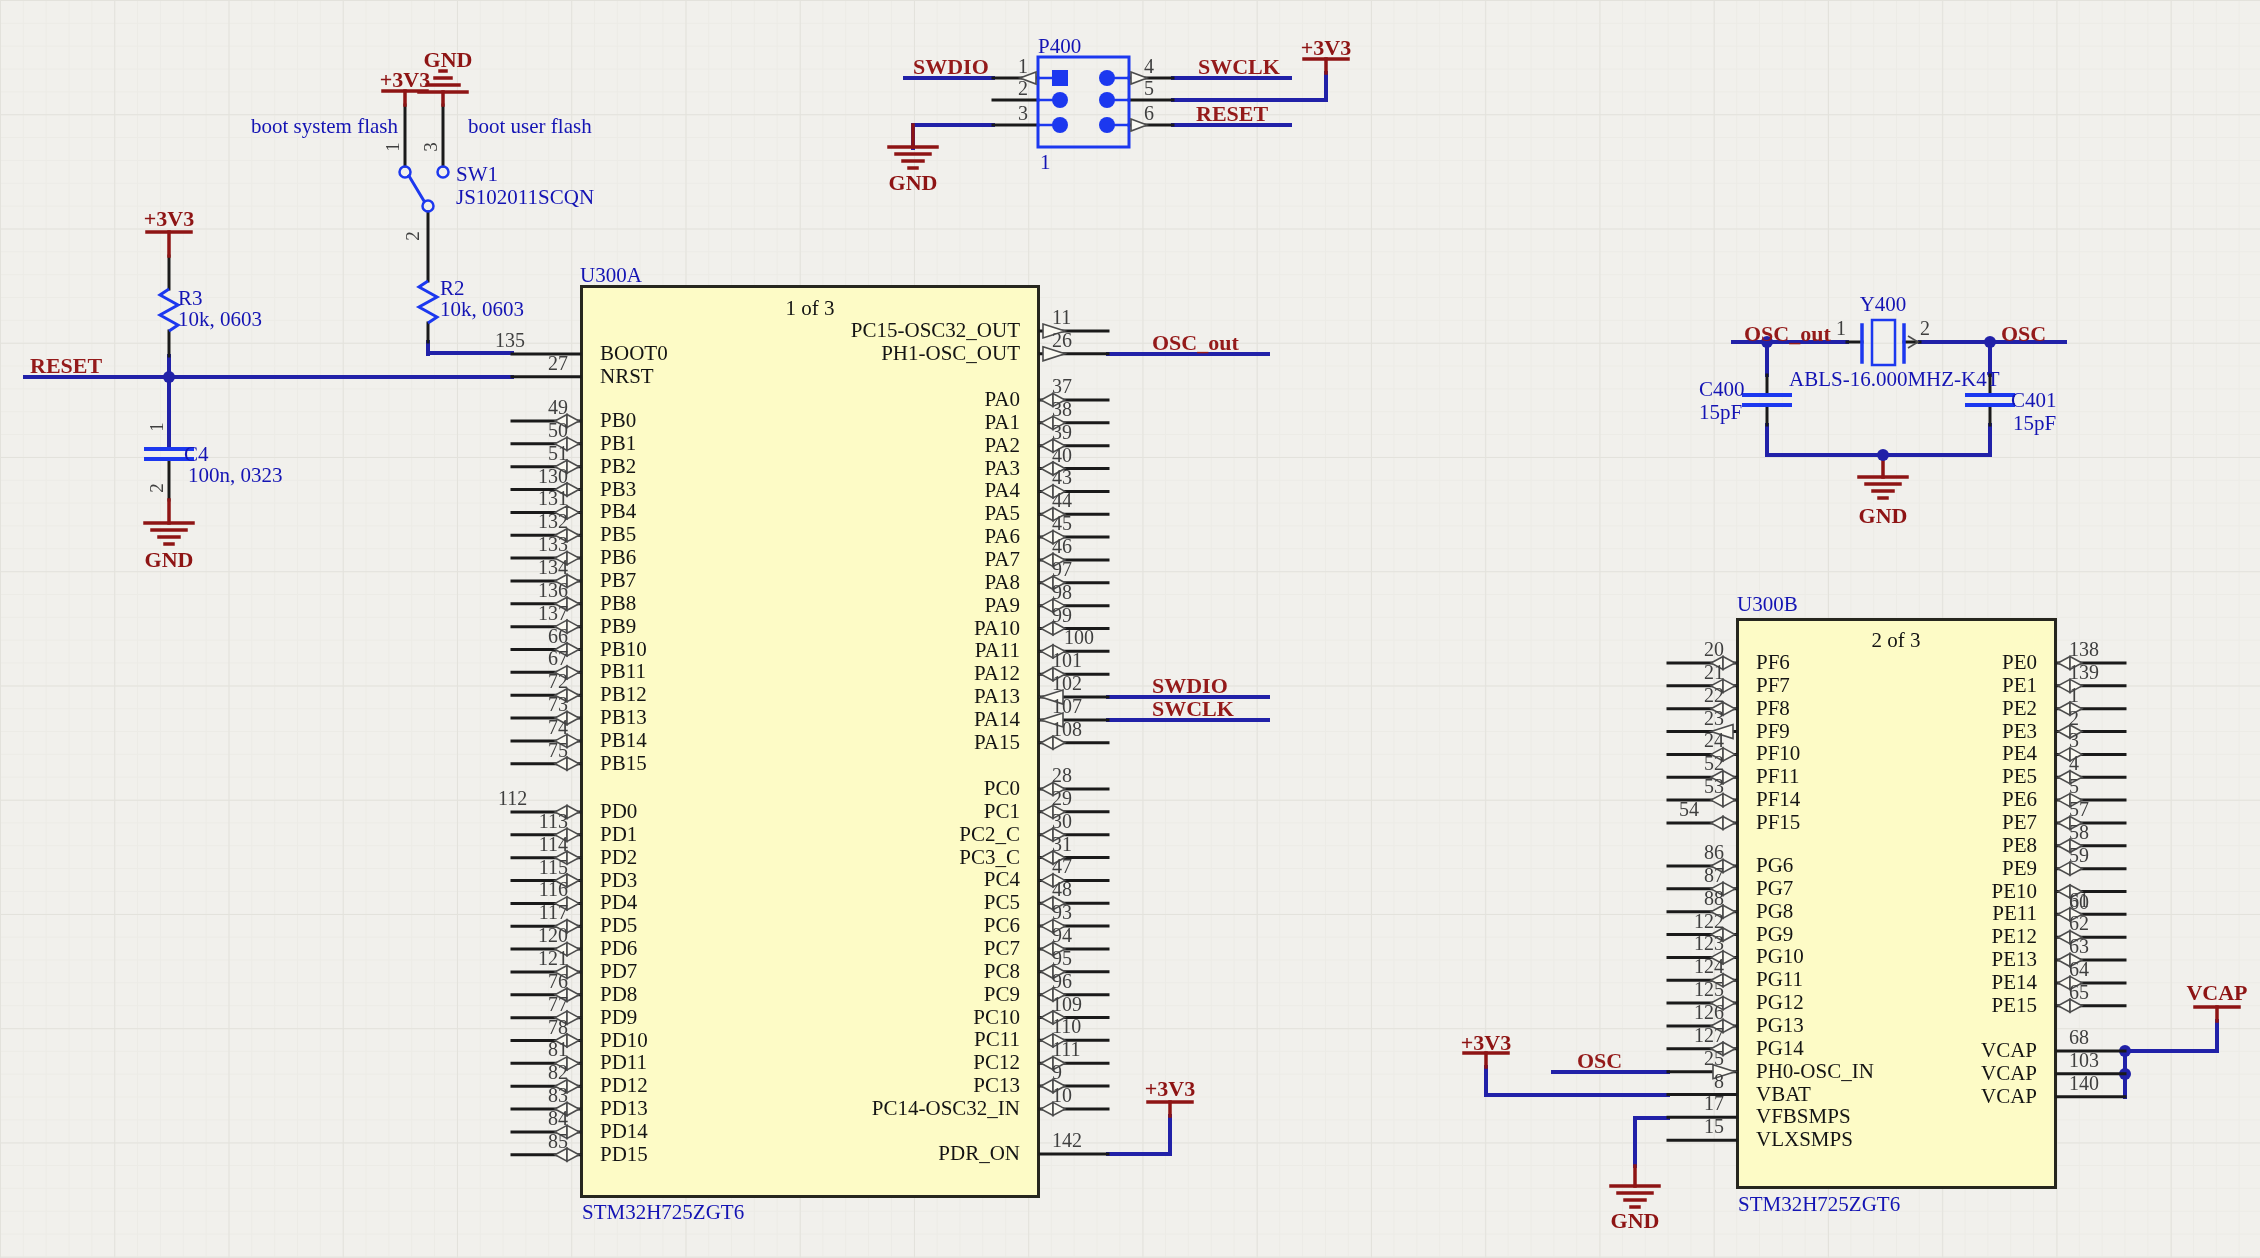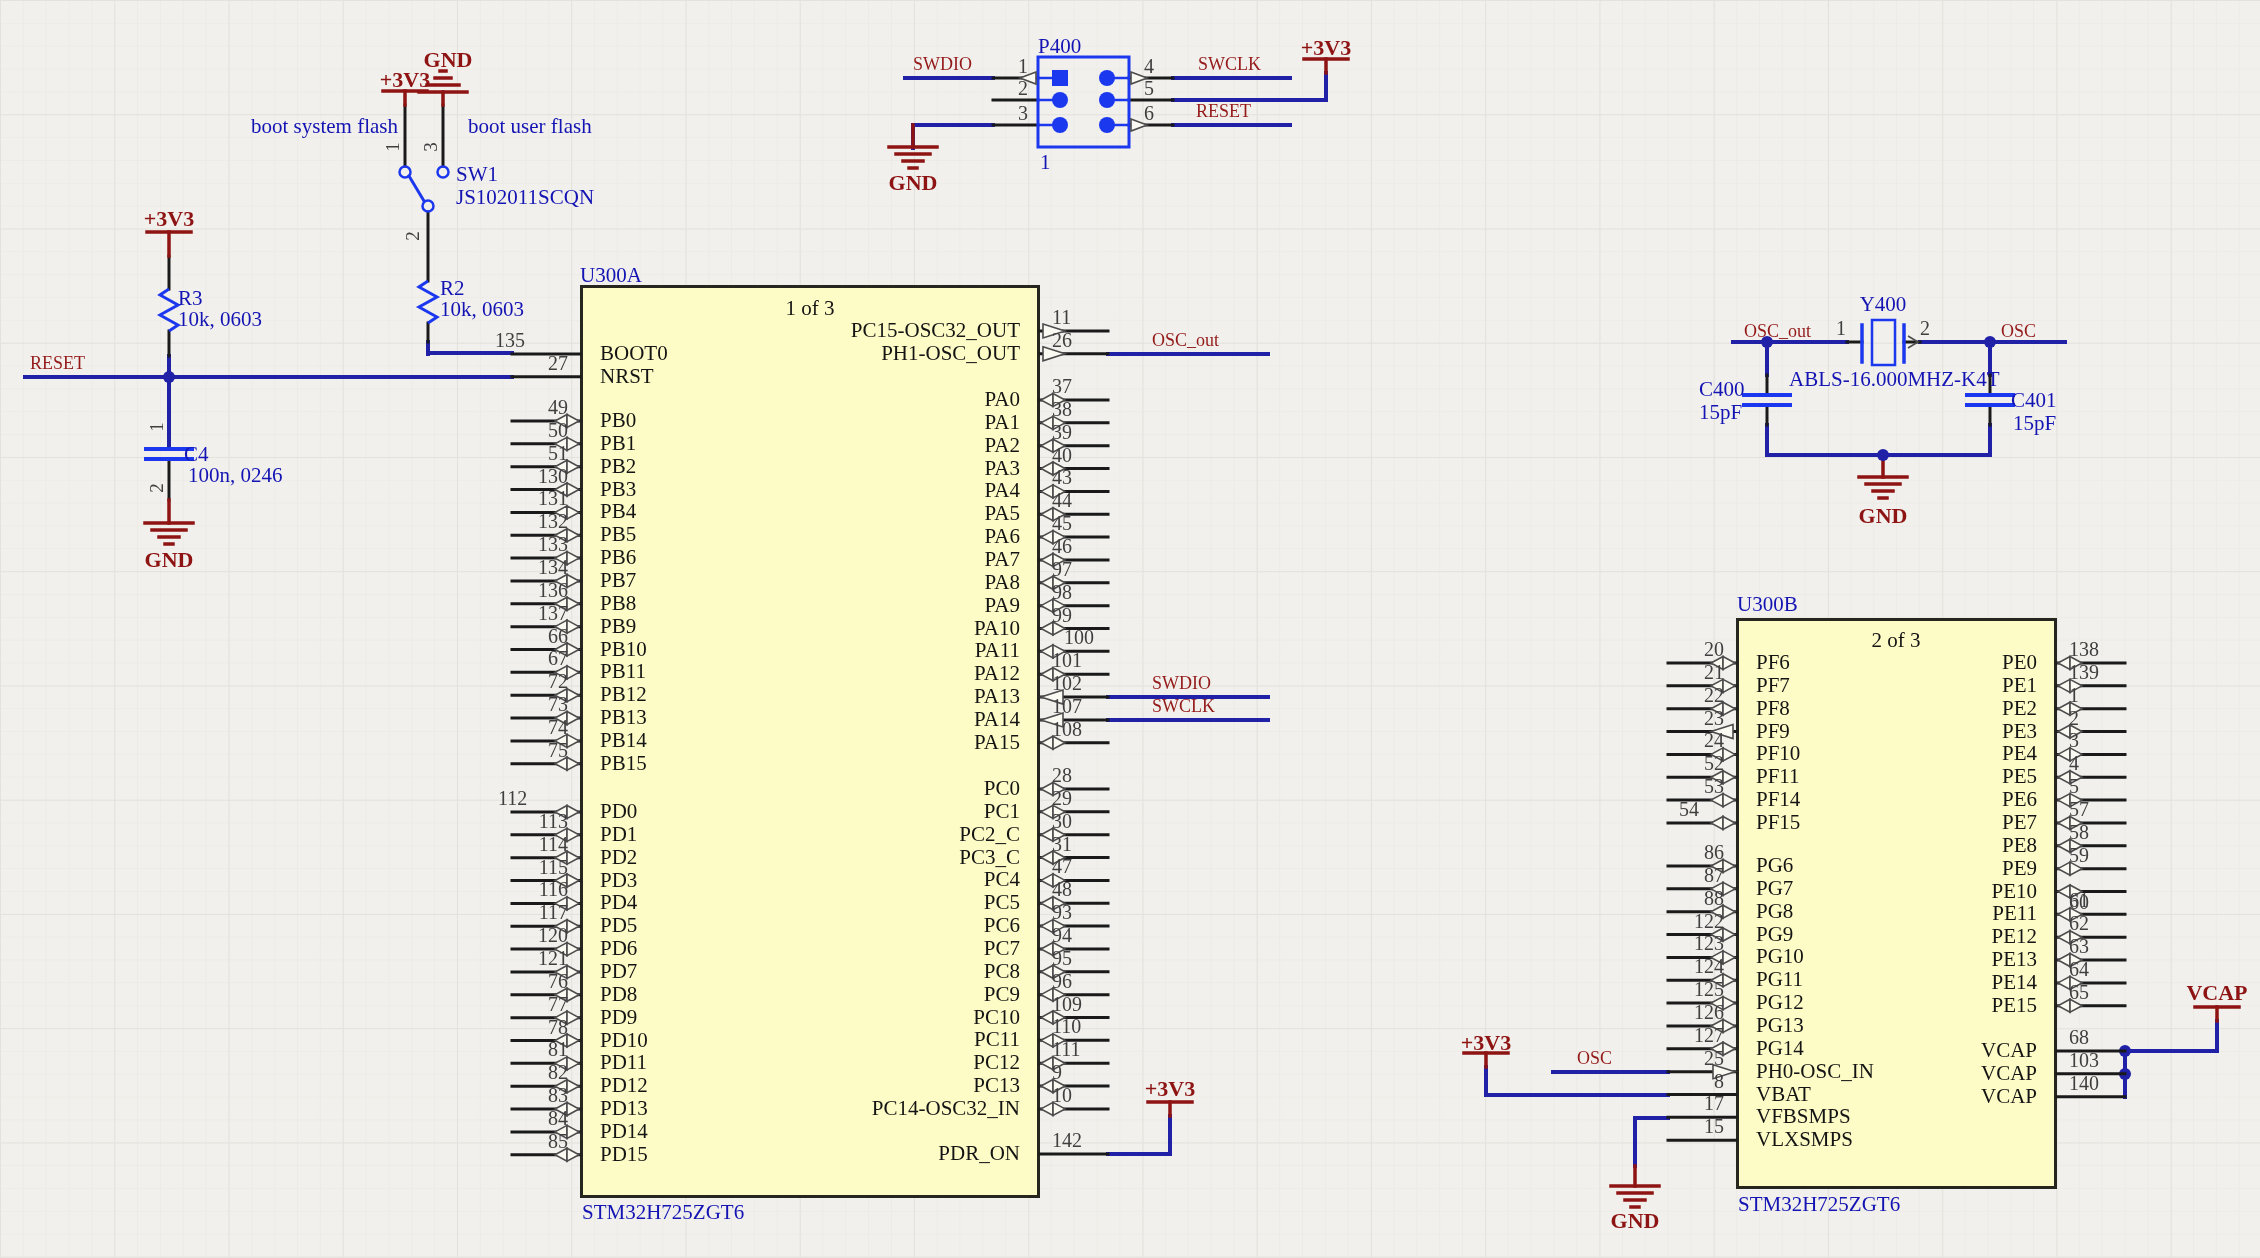--- a/index.html
+++ b/index.html
@@ -9,21 +9,21 @@
     background-image:
       linear-gradient(#e3e2dc 1px,transparent 1px),
       linear-gradient(90deg,#e3e2dc 1px,transparent 1px),
       linear-gradient(#ecebe6 1px,transparent 1px),
       linear-gradient(90deg,#ecebe6 1px,transparent 1px);
     background-size:114.25px 114.25px,114.25px 114.25px,22.85px 22.85px,22.85px 22.85px;
     font-family:"Liberation Serif","DejaVu Serif",serif;
   }
   .ic-body{position:absolute;background:#fdfbc6;border:3px solid #26261e;box-sizing:border-box;}
   .txt{position:absolute;white-space:nowrap;line-height:1.05;}
-  .net{color:#941a1a;font-size:18px;font-weight:400;}
+  .net{color:#941a1a;font-size:22px;font-weight:700;}
   .pwr{color:#8e1414;font-size:22px;font-weight:600;text-align:center;width:100px;}
   .des{color:#1414b4;font-size:21px;}
   .pin-name{color:#141414;font-size:21px;height:24px;}
   .pin-num{color:#3f3f3f;font-size:20px;height:22px;}
   .ic-title{color:#141414;font-size:21px;text-align:center;width:200px;}
   .rot{transform:translate(-50%,-50%) rotate(-90deg);color:#3f3f3f;font-size:19px;}
   svg{position:absolute;left:0;top:0;}
 </style>
 </head>
 <body>
@@ -459,21 +459,21 @@
       <line x1="2057" y1="1051" x2="2125" y2="1051" stroke="#1a1a1a" stroke-width="3" stroke-linecap="square"></line>
       <line x1="2057" y1="1073.85" x2="2125" y2="1073.85" stroke="#1a1a1a" stroke-width="3" stroke-linecap="square"></line>
       <line x1="2057" y1="1096.7" x2="2125" y2="1096.7" stroke="#1a1a1a" stroke-width="3" stroke-linecap="square"></line>
     </svg>
 
   <div class="txt net" style="left:30px;top:354px;">RESET</div>
   <div class="txt pwr" style="left:119px;top:207px;">+3V3</div>
   <div class="txt des" style="left:178px;top:287px;">R3</div>
   <div class="txt des" style="left:178px;top:308px;">10k, 0603</div>
   <div class="txt des" style="left:184px;top:443px;">C4</div>
-  <div class="txt des" style="left:188px;top:464px;">100n, 0246</div>
+  <div class="txt des" style="left:188px;top:464px;">100n, 0323</div>
   <div class="txt rot" style="left:157px;top:427px;">1</div>
   <div class="txt rot" style="left:157px;top:488px;">2</div>
   <div class="txt pwr" style="left:119px;top:548px;">GND</div>
 
   <div class="txt des" style="left:148px;top:115px;width:250px;text-align:right;">boot system flash</div>
   <div class="txt des" style="left:468px;top:115px;">boot user flash</div>
   <div class="txt pwr" style="left:355px;top:68px;">+3V3</div>
   <div class="txt pwr" style="left:398px;top:48px;">GND</div>
   <div class="txt rot" style="left:393px;top:147px;">1</div>
   <div class="txt rot" style="left:431px;top:147px;">3</div>

